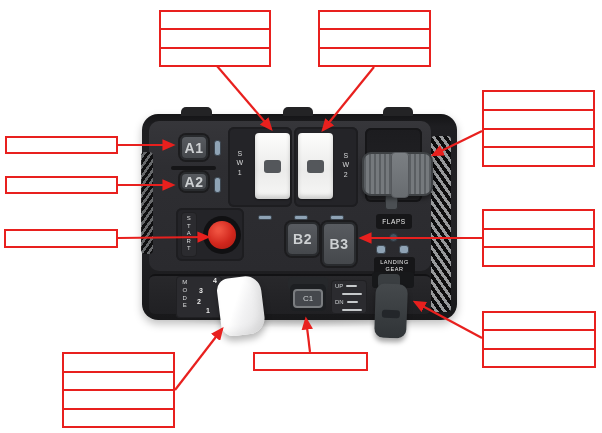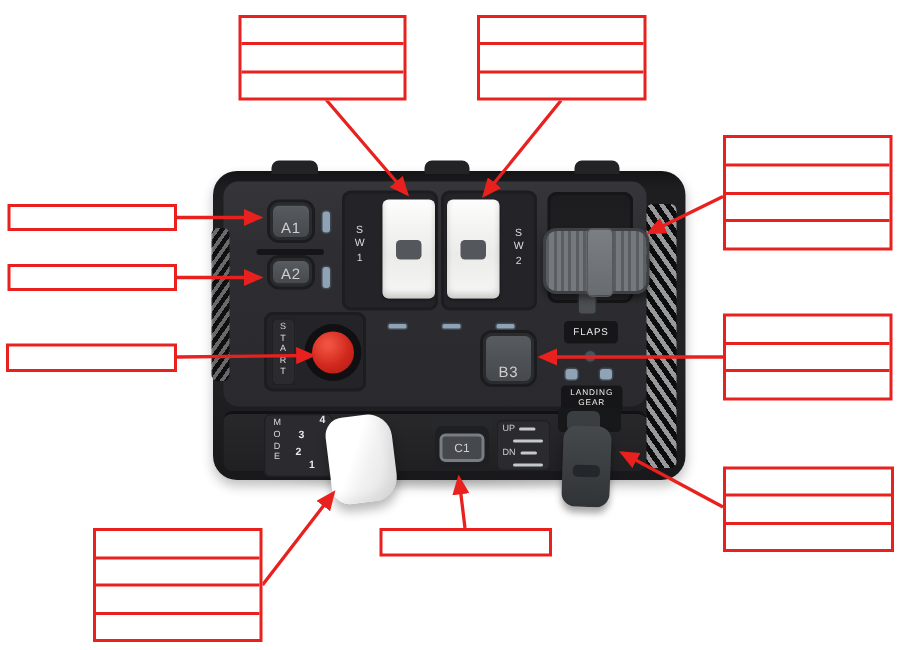--- a/index.html
+++ b/index.html
@@ -24,22 +24,22 @@
   .face{left:7px;top:7px;width:282px;height:150px;border-radius:10px;
     background:linear-gradient(180deg,#36363a 0%,#2e2e32 30%,#2a2a2e 100%);}
   .front-band{left:7px;top:160px;width:282px;height:40px;border-radius:6px;
     background:linear-gradient(180deg,#28282b,#202023);border-top:2px solid #121214;}
   .vent-right{left:289px;top:22px;width:20px;height:176px;border-radius:4px;
     background:repeating-linear-gradient(55deg,#0d0d0e 0 3.5px,#97999b 3.5px 6.5px);}
   .vent-left{left:-1px;top:38px;width:12px;height:102px;border-radius:4px;opacity:.9;
     background:repeating-linear-gradient(-55deg,#0d0d0e 0 3px,#6f7173 3px 5.5px);}
 
   .sq-btn{background:linear-gradient(180deg,#585b60,#45484c);border:2px solid #292b2e;
-    border-radius:6px;color:#cdd0d2;font-size:10px;display:flex;align-items:flex-end;
-    justify-content:center;letter-spacing:.5px;box-shadow:0 0 0 2px #1c1c1e;}
+    border-radius:6px;color:#cdd0d2;font-size:14px;display:flex;align-items:center;
+    justify-content:center;letter-spacing:.5px;box-shadow:0 0 0 2px #1c1c1e;font-weight:bold;}
   .led-v{width:7px;height:16px;border-radius:3px;background:var(--led-blue);border:1px solid #3c4650;}
   .led-h{width:14px;height:5px;border-radius:2px;background:var(--led-blue);border:1px solid #3c4650;}
   .groove{background:#151517;border-radius:2px;}
 
   .panel{background:#242428;border-radius:6px;box-shadow:inset 0 0 0 2px #1d1d20;}
   .vlabel{color:#d9dadb;font-size:7px;line-height:1.35;white-space:pre-line;text-align:center;
     letter-spacing:.5px;}
   .rocker{background:linear-gradient(180deg,#fdfdfc 0%,#ebebea 55%,#f6f6f5 100%);
     border-radius:4px;box-shadow:inset 0 -3px 4px rgba(0,0,0,.18), 0 1px 2px rgba(0,0,0,.4);}
   .rocker-center{position:absolute;background:#54575b;border-radius:3px;}
@@ -144,21 +144,24 @@
 A
 R
 T</div>
       </div>
       <div class="abs start-ring" style="left:27px;top:8px;width:38px;height:38px;"></div>
     </div>
 
     <div class="abs led-h" style="left:116px;top:101px;"></div>
     <div class="abs led-h" style="left:152px;top:101px;"></div>
     <div class="abs led-h" style="left:188px;top:101px;"></div>
-    <div class="abs sq-btn" style="left:180px;top:108px;width:34px;height:34px;">
+    <div class="abs sq-btn" style="left:144px;top:108px;width:33px;height:34px;">
+        <span>B2</span>
+      </div>
+    <div class="abs sq-btn" style="left:180px;top:108px;width:34px;height:44px;">
         <span>B3</span>
       </div>
 
     <div class="abs plate" style="left:34px;top:162px;width:46px;height:42px;">
       <div class="abs vlabel" style="left:4px;top:3px;width:10px;font-size:6px;line-height:1.3;">M
 O
 D
 E</div>
       <div class="abs digit" style="left:37px;top:1px;">4</div>
       <div class="abs digit" style="left:23px;top:11px;">3</div>

